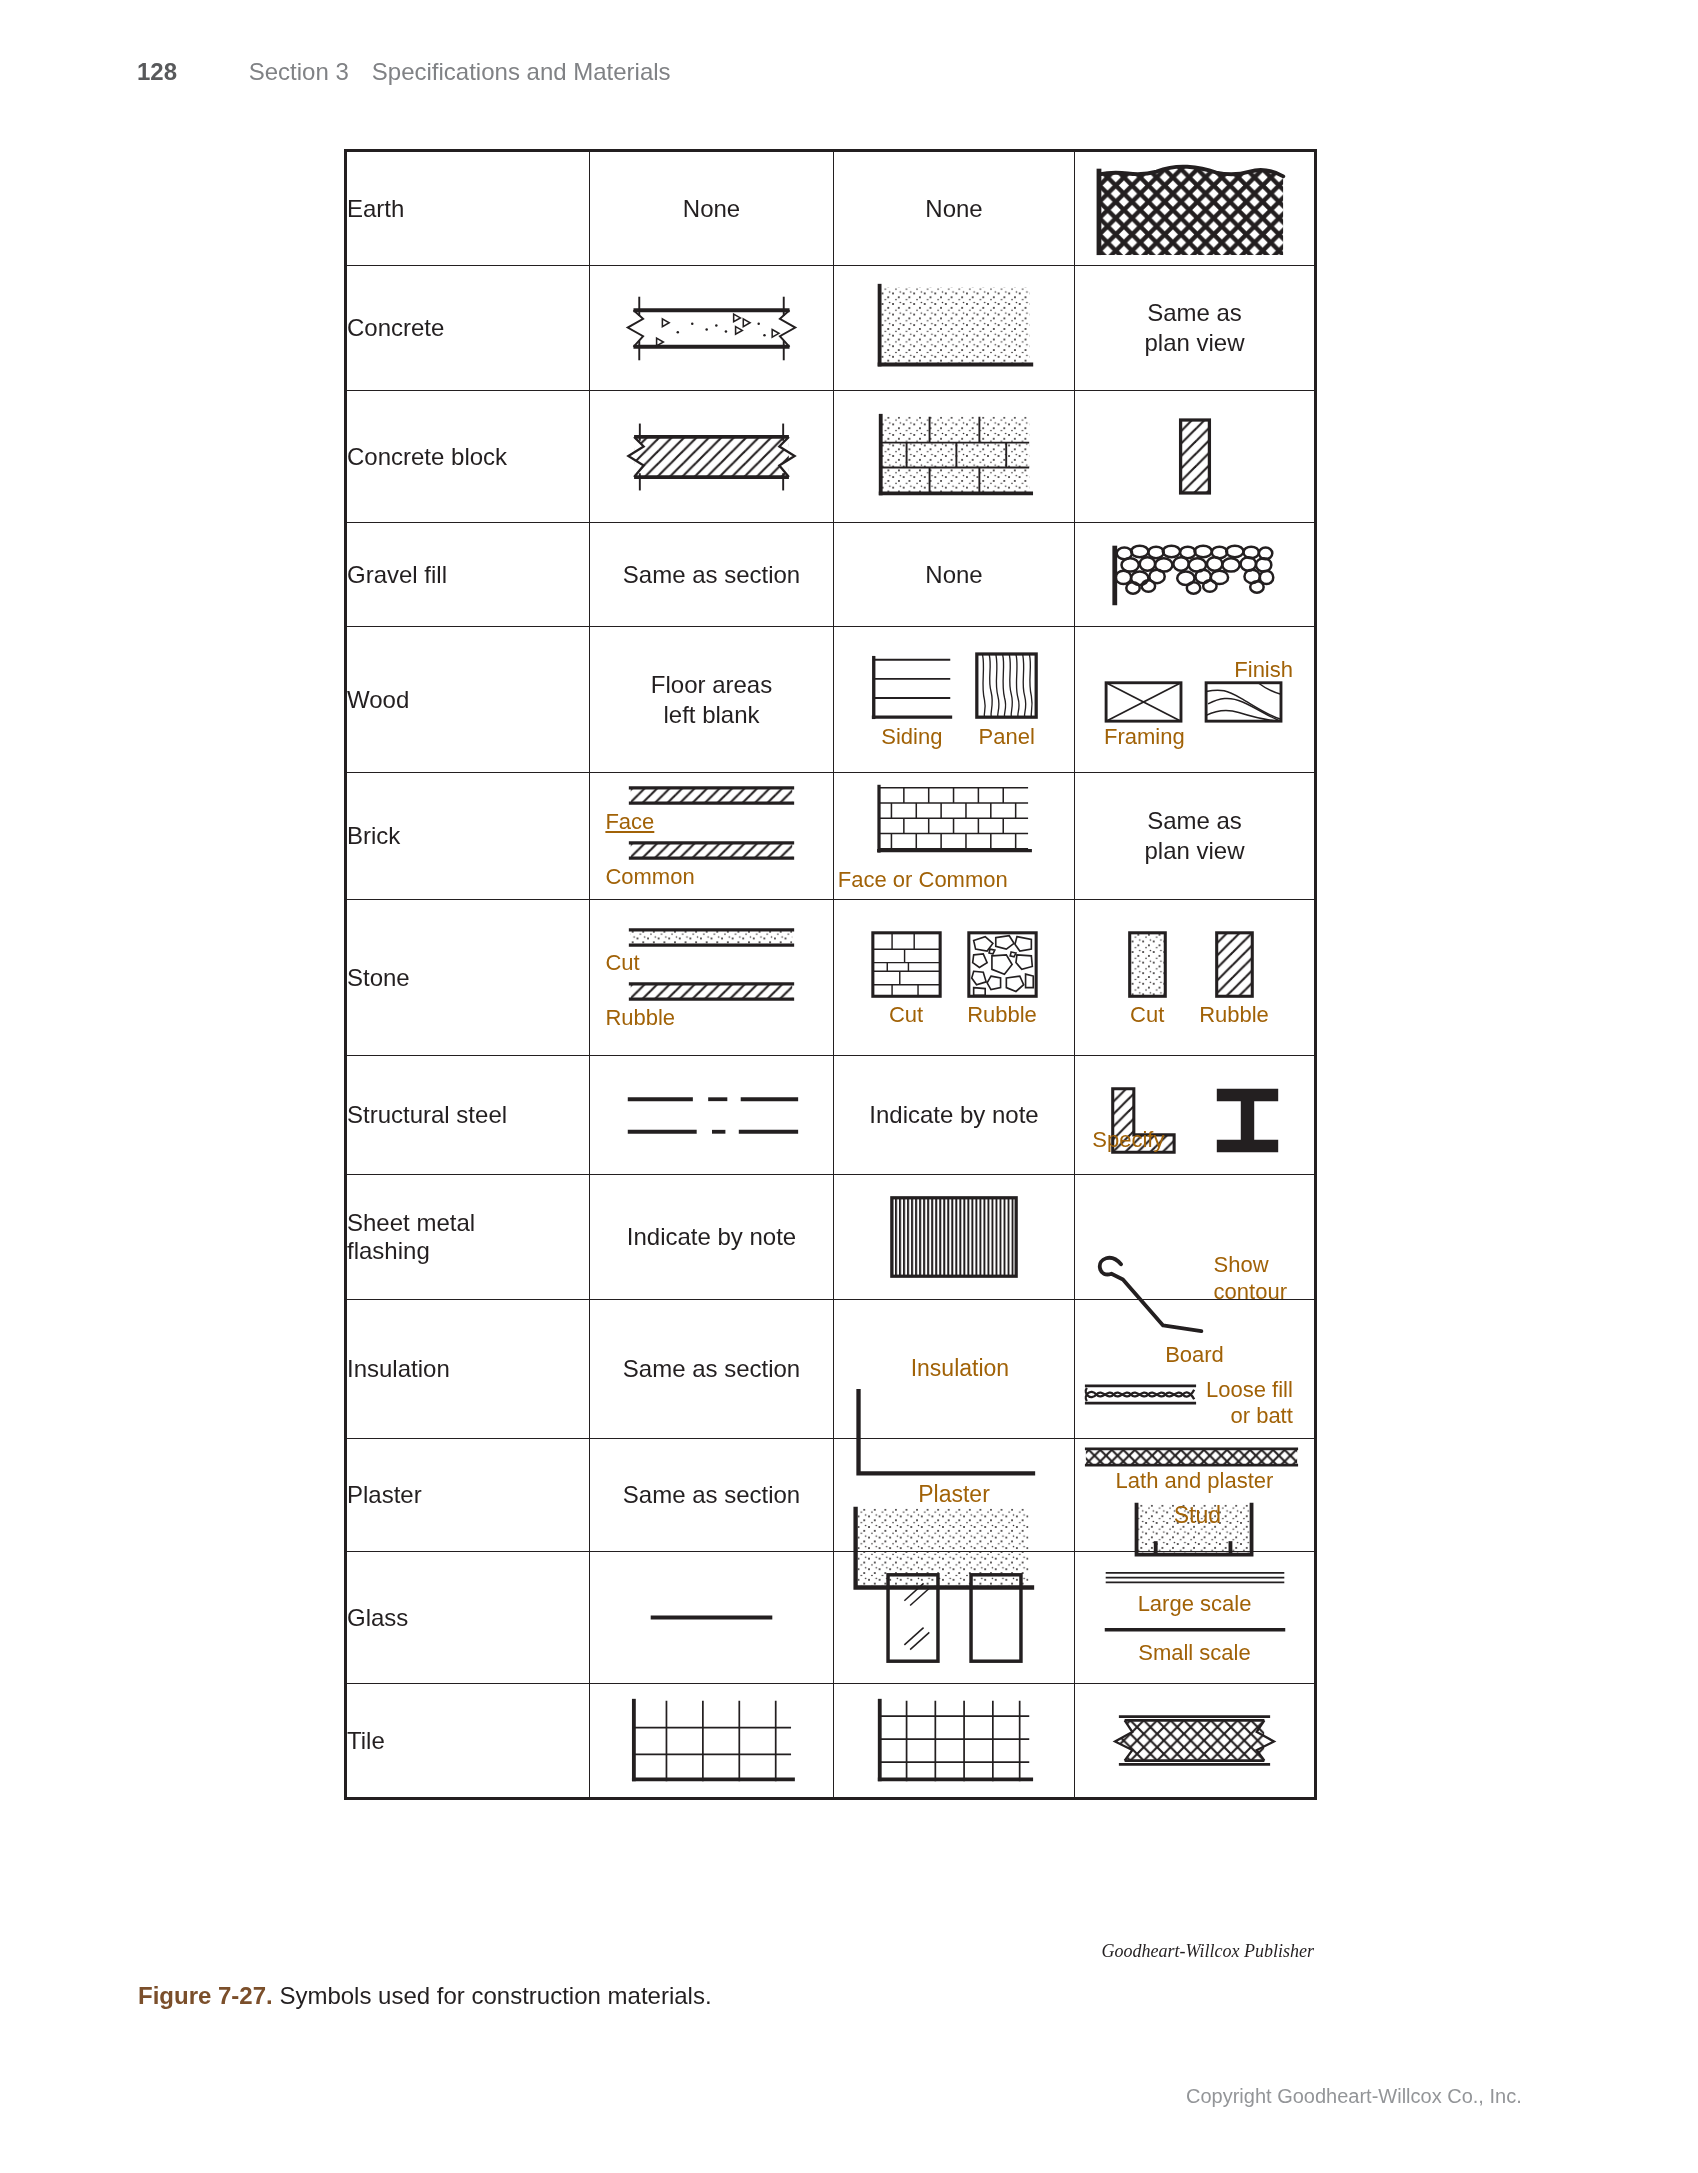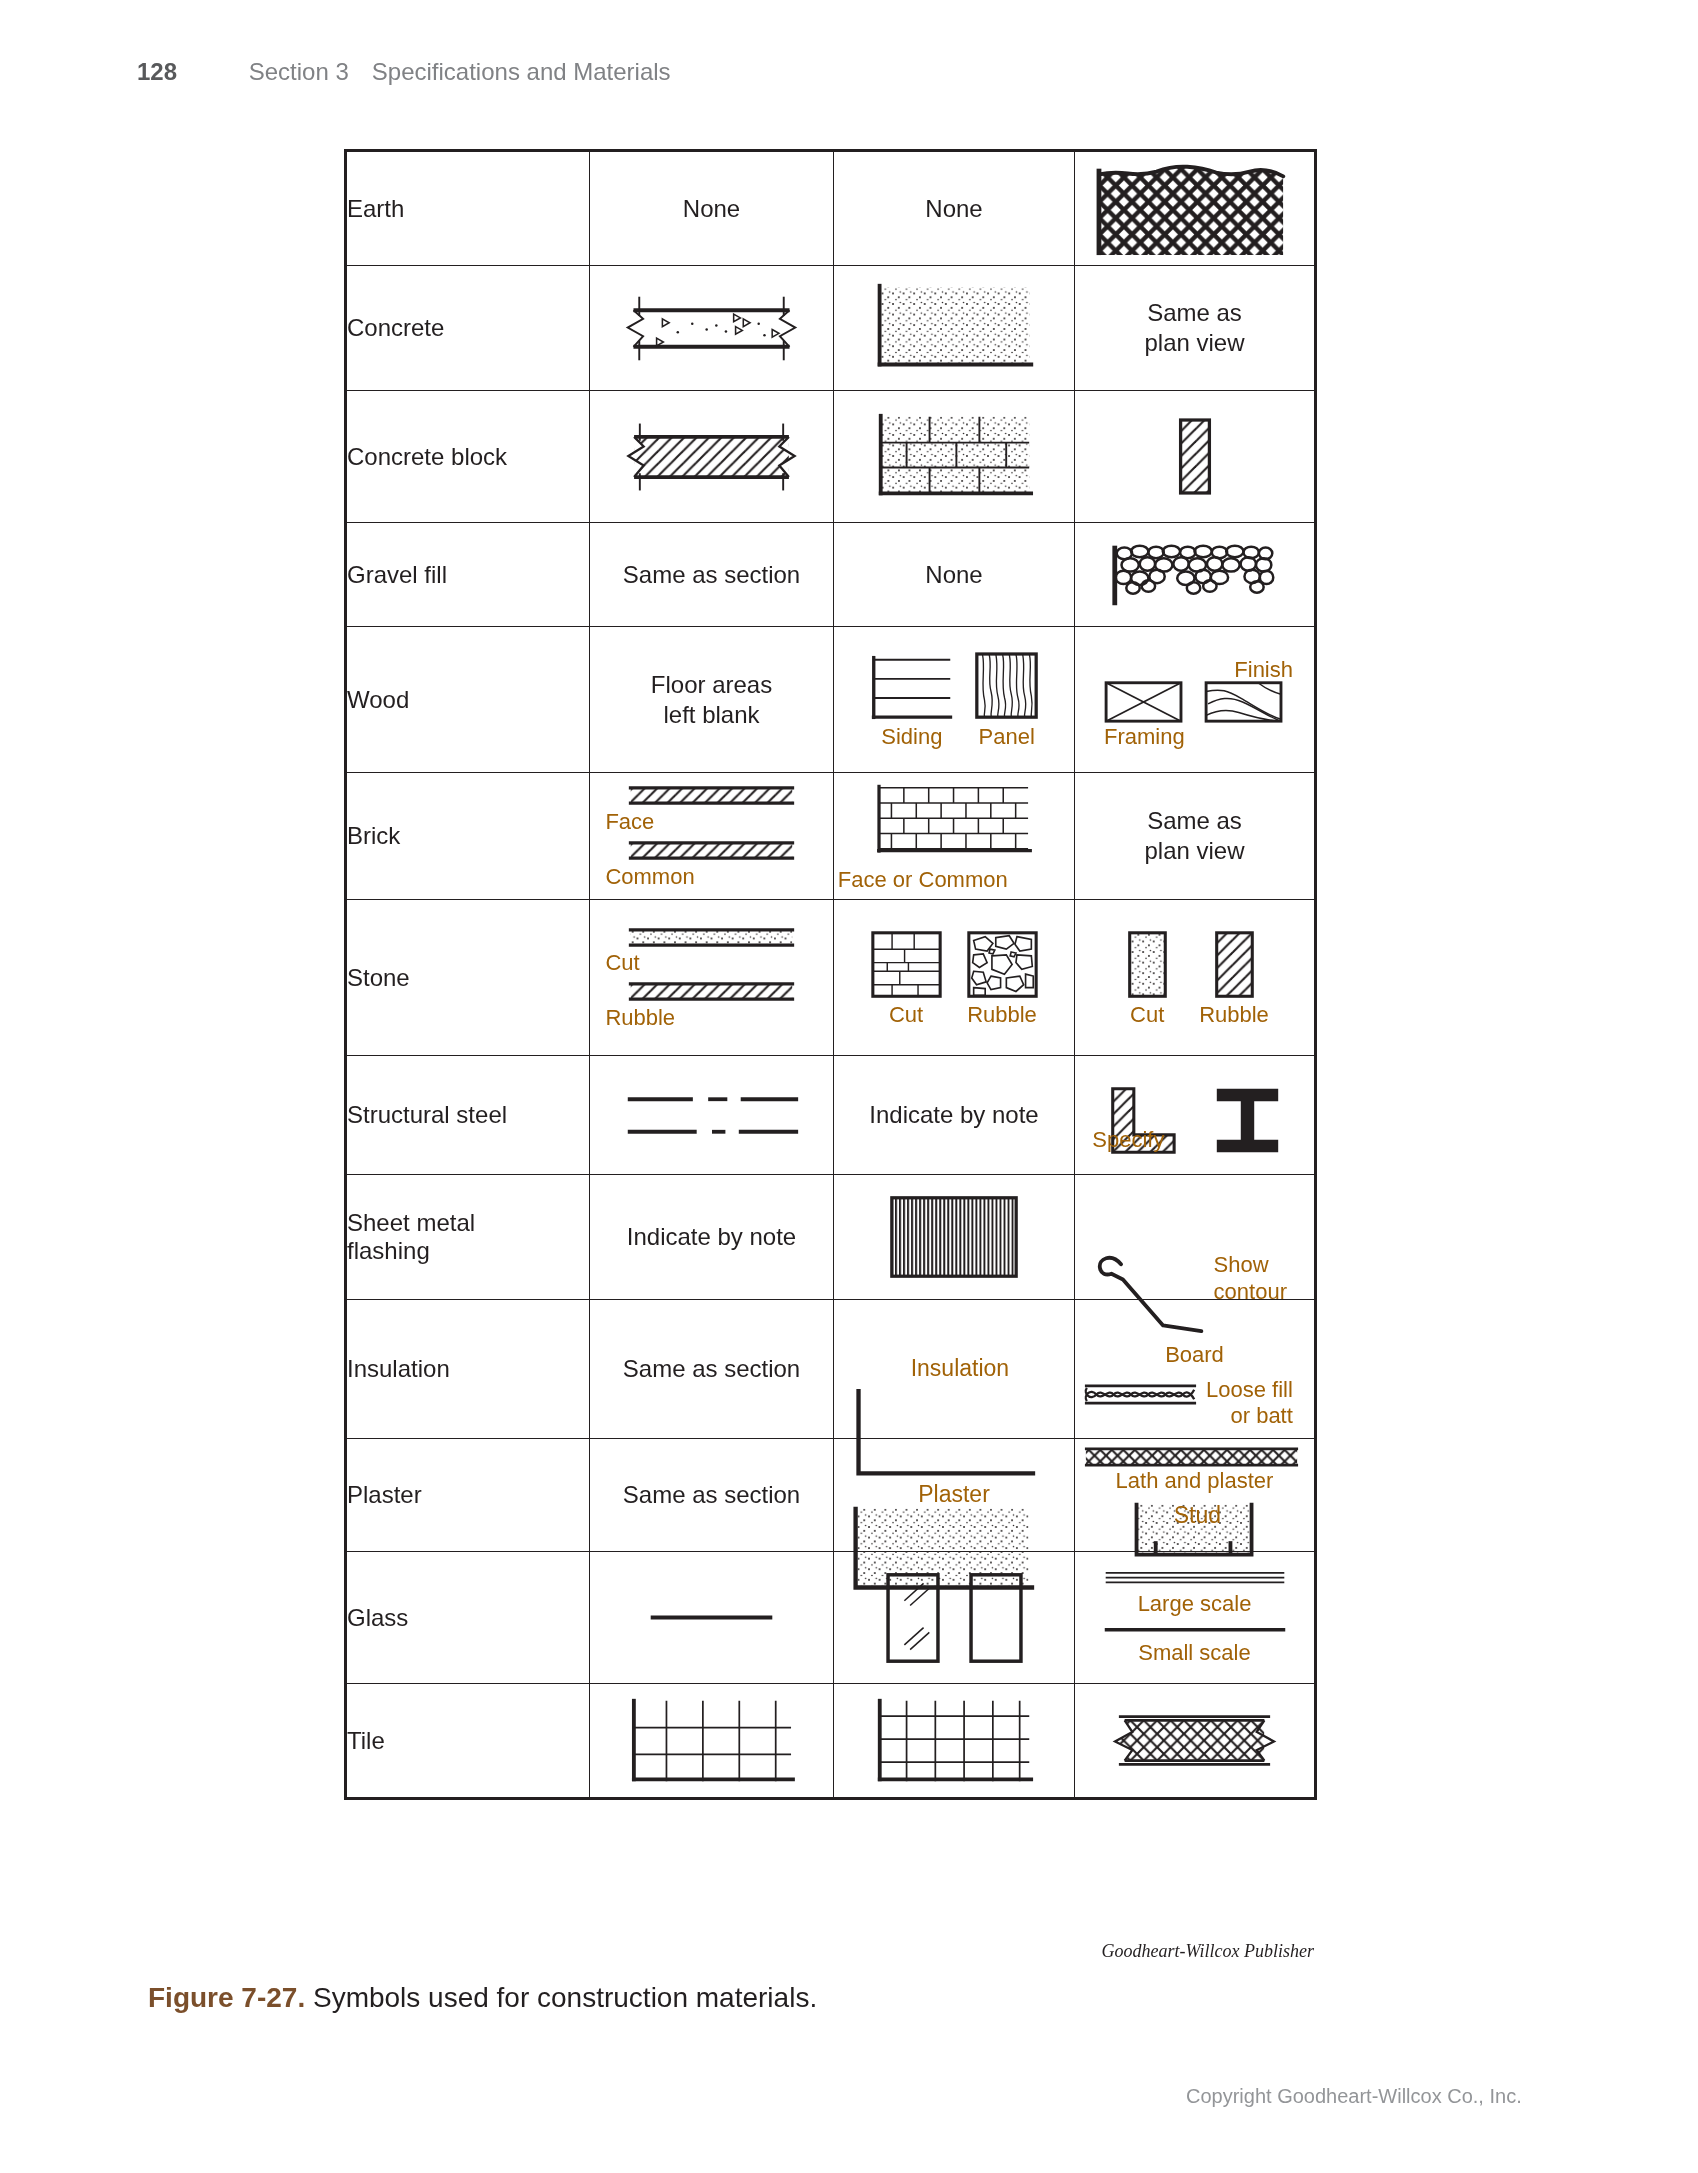--- a/index.html
+++ b/index.html
@@ -51,21 +51,21 @@
   .grn{color:#a16207;}
   .lbl{font-size:22px;line-height:1.1;}
 
   svg{display:block;overflow:visible;}
   .fig-row{display:flex;align-items:flex-start;justify-content:center;gap:13.4px;}
   .fig-col{display:flex;flex-direction:column;align-items:center;}
 
   
   .credit{position:absolute;left:1314px;top:1941px;transform:translateX(-100%);
      font-family:"Liberation Serif",serif;font-style:italic;font-size:18px;color:#231f20;}
-  .caption{position:absolute;left:148px;top:1982px;font-size:28px;}
+  .caption{position:absolute;left:138px;top:1982px;font-size:24px;}
   .caption .fignum{color:#7b4f2b;font-weight:bold;}
   .copyright{position:absolute;left:1186px;top:2085px;font-size:20px;color:#939598;}
 </style>
 </head>
 <body>
 
 <div class="runhead">
   <span class="pg">128</span>
   <span class="sec"><span class="secnum">Section 3</span><span>Specifications and Materials</span></span>
 </div>
@@ -335,21 +335,21 @@
 
   <tr style="height:127px">
     <td class="mat">Brick</td>
     <td class="cell">
       <div class="cellinner" style="gap:0;">
         <svg width="173" height="25" viewBox="0 0 180 26">
           <rect x="6" y="5" width="168" height="16" fill="url(#pDiag)"></rect>
           <line x1="4" y1="5" x2="176" y2="5" stroke="#231f20" stroke-width="3.4"></line>
           <line x1="4" y1="21" x2="176" y2="21" stroke="#231f20" stroke-width="3.4"></line>
         </svg>
-        <div class="lbl grn" style="align-self:flex-start;padding-left:15.4px;margin-top:1.9px;">Face</div>
+        <div class="lbl grn" style="align-self:flex-start;padding-left:15.4px;margin-top:1.9px;text-decoration:underline;">Face</div>
         <svg width="173" height="25" viewBox="0 0 180 26" style="margin-top:3.8px;">
           <rect x="6" y="5" width="168" height="16" fill="url(#pDiag)"></rect>
           <line x1="4" y1="5" x2="176" y2="5" stroke="#231f20" stroke-width="3.4"></line>
           <line x1="4" y1="21" x2="176" y2="21" stroke="#231f20" stroke-width="3.4"></line>
         </svg>
         <div class="lbl grn" style="align-self:flex-start;padding-left:15.4px;margin-top:1.9px;">Common</div>
       </div>
     </td>
     <td class="cell">
       <div class="cellinner">

